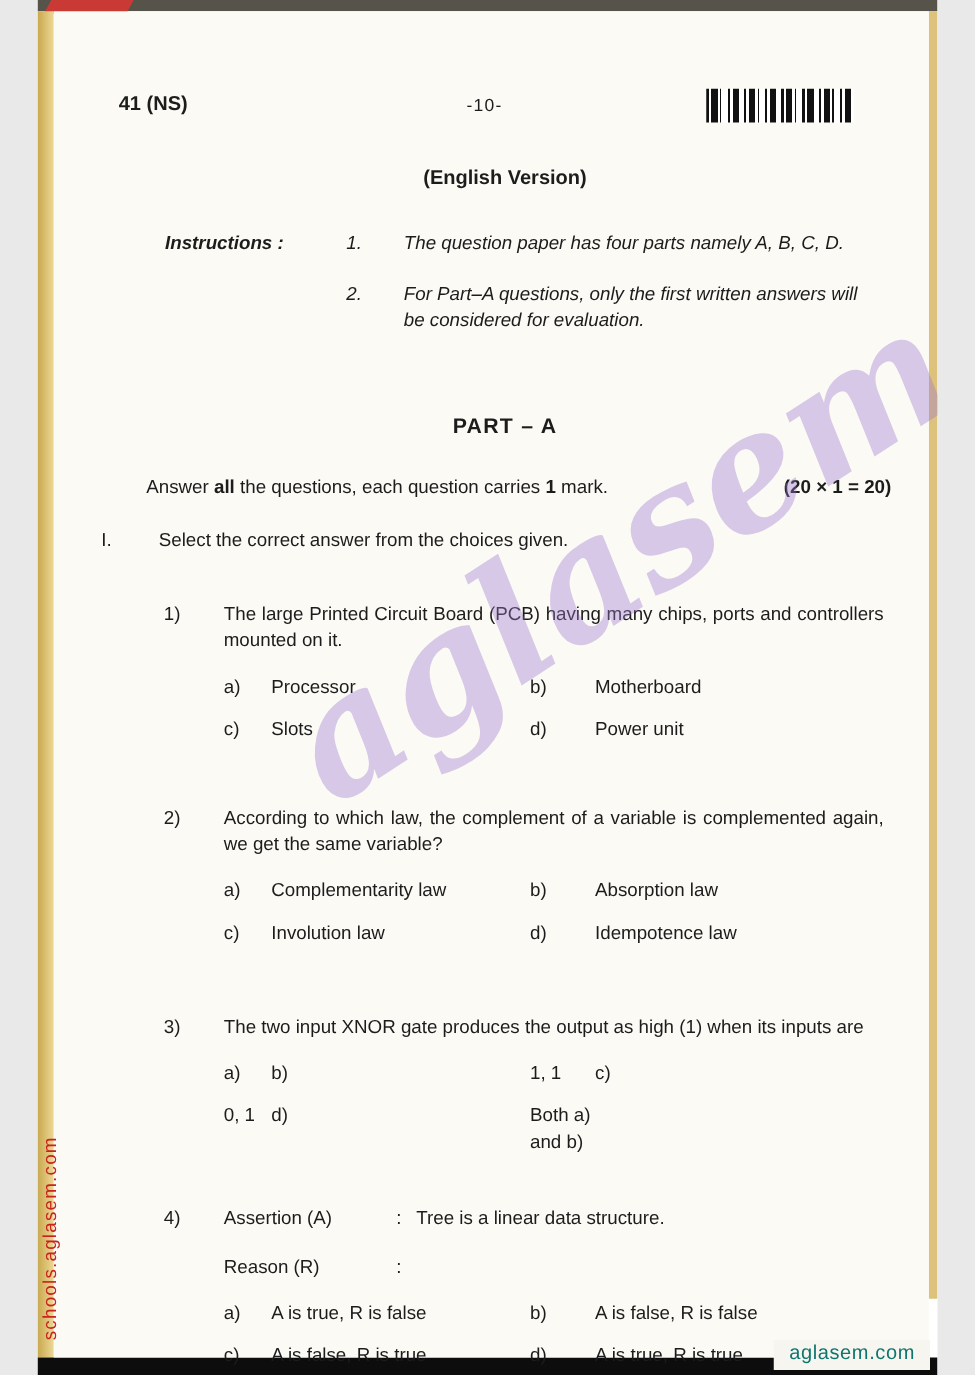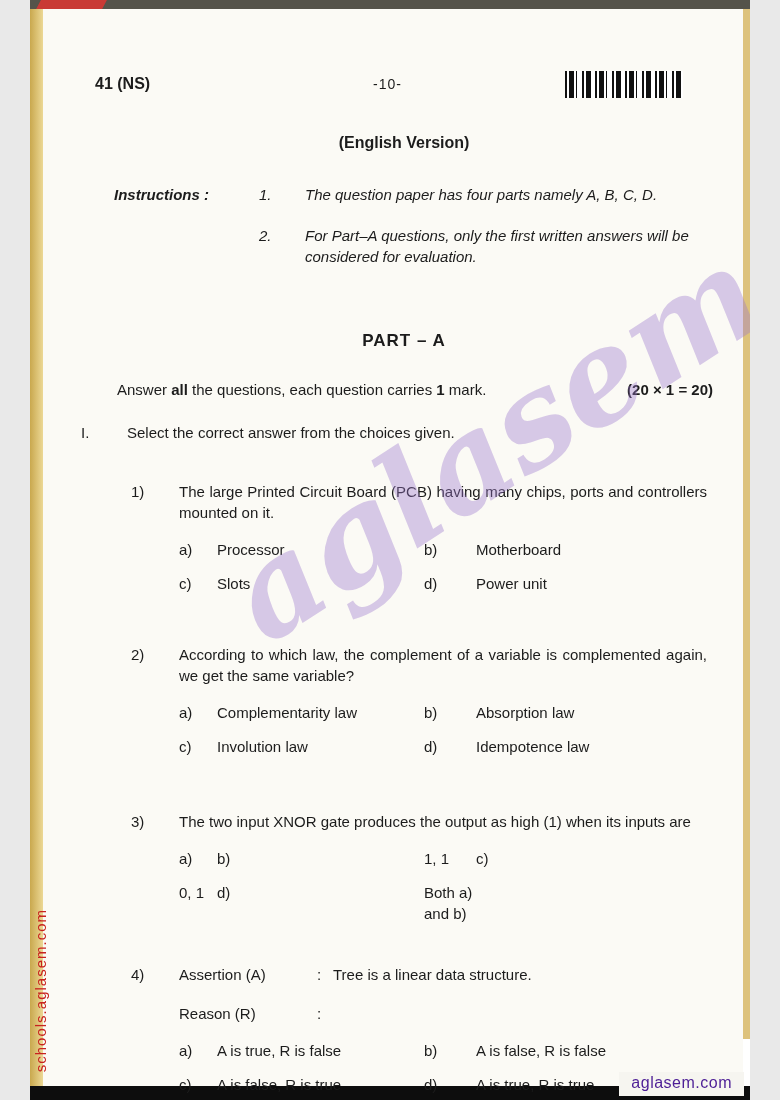--- a/index.html
+++ b/index.html
@@ -21,21 +21,21 @@
   .hdr{display:flex;align-items:center;justify-content:space-between;}
   .paper-code{font-weight:bold;font-size:16px;}
   .page-num{font-size:14px;letter-spacing:1px;margin-left:60px;}
   .barcode{width:118px;height:27px;margin-right:30px;background:
     repeating-linear-gradient(90deg,#111 0 2px,#fff 2px 4px,#111 4px 9px,#fff 9px 11px,#111 11px 12px,#fff 12px 17px,#111 17px 19px,#fff 19px 21px,#111 21px 26px,#fff 26px 30px);}
 
   .version-heading{text-align:center;font-weight:bold;font-size:16px;margin-top:34px;}
 
   
   .instr{margin-top:30px;font-style:italic;}
-  .instr-row{display:grid;grid-template-columns:145px 46px 1fr;margin-left:19px;padding-right:18px;}
+  .instr-row{display:grid;grid-template-columns:145px 46px 1fr;margin-left:37px;padding-right:18px;}
   .instr-row + .instr-row{margin-top:20px;}
   .instr-label{font-weight:bold;}
 
   .part-heading{text-align:center;font-weight:bold;font-size:17px;letter-spacing:1px;margin-top:62px;}
 
   .note-row{display:flex;justify-content:space-between;margin-top:26px;padding-left:22px;}
   .note b{font-weight:bold;}
   .marks{font-weight:bold;white-space:nowrap;}
 
   .section-row{display:grid;grid-template-columns:46px 1fr;margin-top:22px;margin-left:-14px;}
@@ -55,21 +55,21 @@
     font-size:130px;color:rgba(156,118,205,0.38);
     transform:rotate(-33deg);transform-origin:center;pointer-events:none;text-align:center;
   }
   .side-text{
     position:absolute;left:2px;bottom:28px;
     writing-mode:vertical-rl;transform:rotate(180deg);
     color:#c8231f;font-size:15px;letter-spacing:1px;
   }
   .footer-brand{
     position:absolute;right:6px;bottom:4px;background:#f6f5f0;
-    padding:2px 12px 4px 12px;font-size:16px;color:#4c1d95;letter-spacing:0.5px;
+    padding:2px 12px 4px 12px;font-size:16px;color:#0f766e;letter-spacing:0.5px;
   }
 </style>
 </head>
 <body>
 
 <div class="scan">
   <div class="edge-top"></div>
   <div class="red-corner"></div>
   <div class="edge-left"></div>
   <div class="edge-right"></div>

